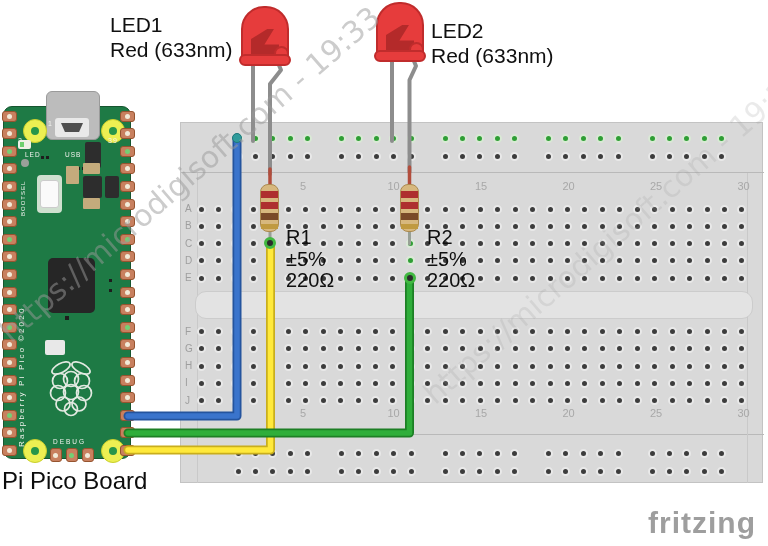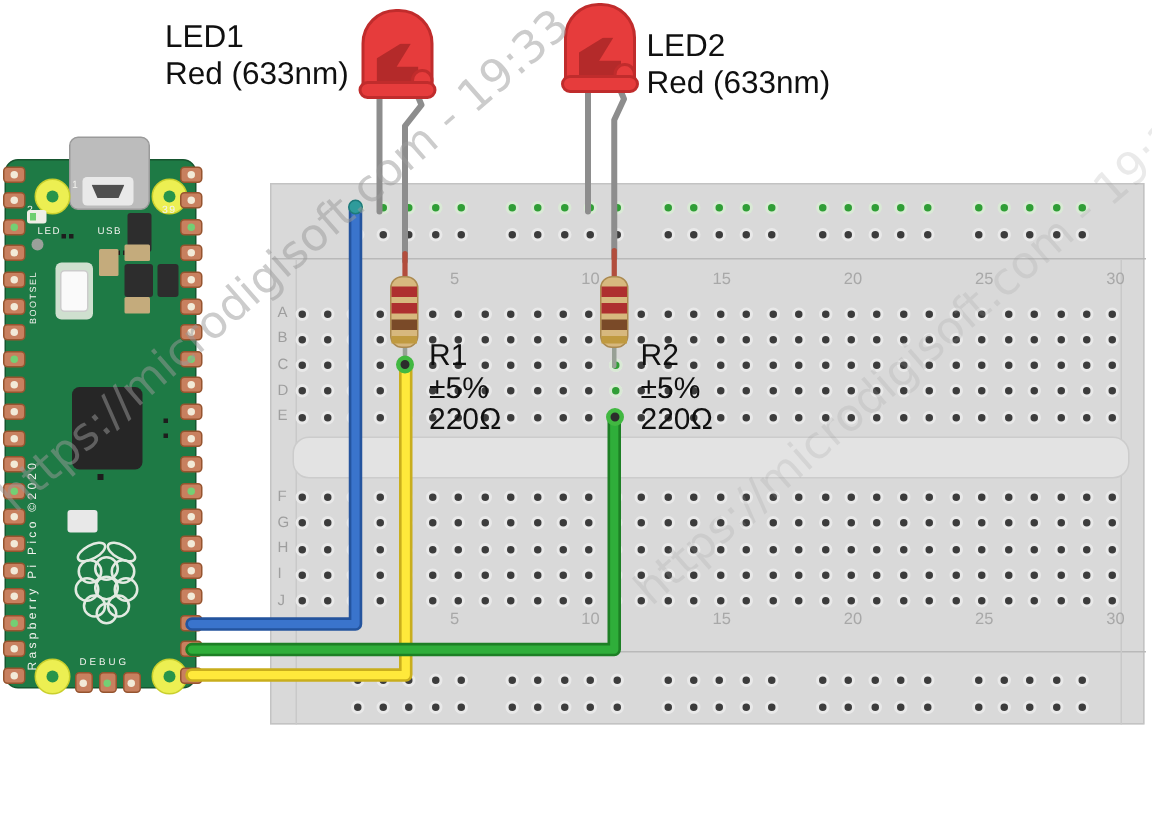--- a/index.html
+++ b/index.html
@@ -809,16 +809,18 @@
   <div class="lbl" style="left:431px;top:19px">LED2</div>
   <div class="lbl" style="left:431px;top:44px">Red (633nm)</div>
 
   <div class="lbl-sm" style="left:286px;top:226px">R1</div>
   <div class="lbl-sm" style="left:286px;top:248px">±5%</div>
   <div class="lbl-sm" style="left:286px;top:269px">220Ω</div>
   <div class="lbl-sm" style="left:427px;top:226px">R2</div>
   <div class="lbl-sm" style="left:427px;top:248px">±5%</div>
   <div class="lbl-sm" style="left:427px;top:269px">220Ω</div>
 
+  <div id="board-label" style="left:2px;top:467px">Pi Pico Board</div>
 
   <div id="wm1" class="wm">https://microdigisoft.com - 19:33</div>
   <div id="wm2" class="wm">https://microdigisoft.com - 19:33</div>
+  <div id="fritzing-logo">fritzing</div>
 </div>
 
 </body></html>

